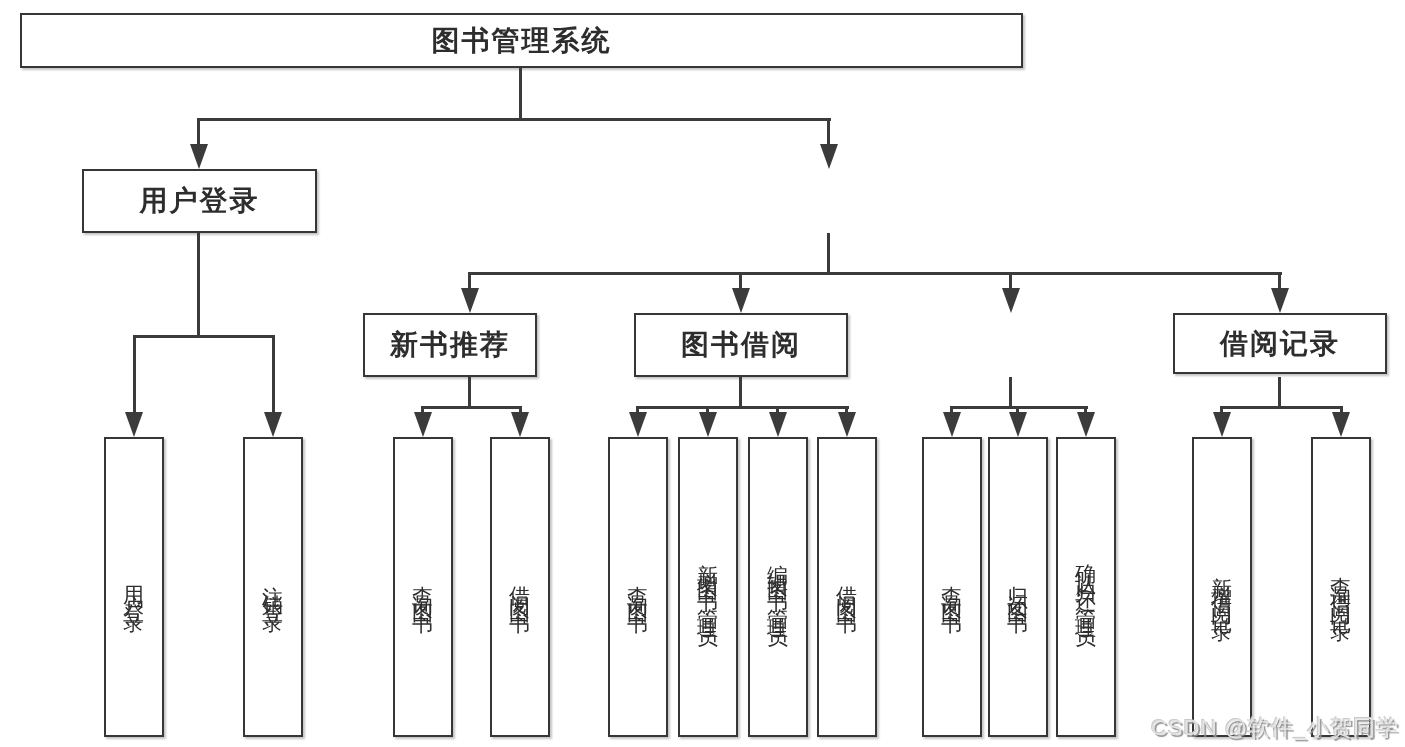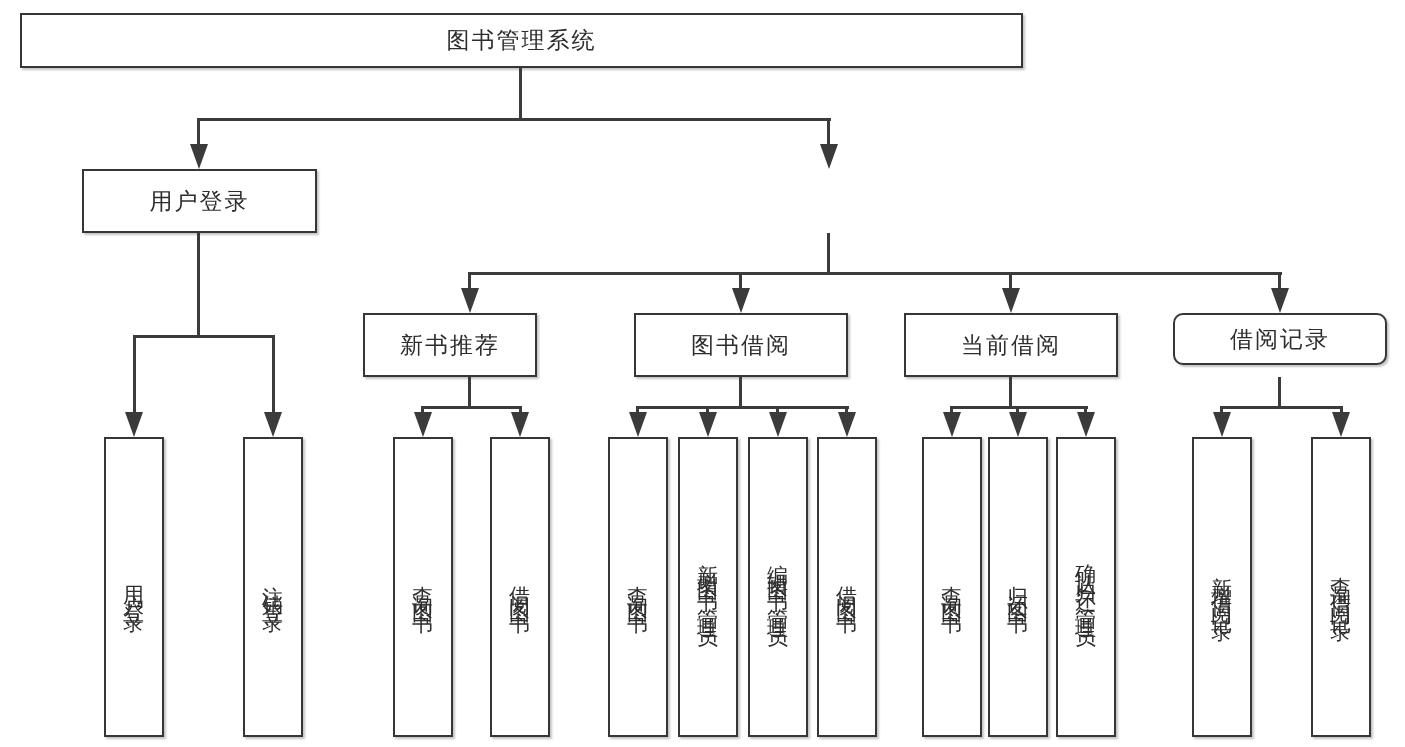--- a/index.html
+++ b/index.html
@@ -3,21 +3,21 @@
 <meta charset="utf-8">
 <style>
   html,body{margin:0;padding:0;background:#fff;}
   .canvas{position:relative;width:1405px;height:747px;background:var(--background,#ffffff);
           font-family:"Liberation Sans",sans-serif;overflow:hidden;}
   .node{position:absolute;background:var(--box-fill,#ffffff);
         border:2px solid var(--box-border,#363636);
         box-shadow:2px 2px 2px rgba(125,125,125,.45);
         display:flex;align-items:center;justify-content:center;
         color:var(--text,#2d2d2d);box-sizing:border-box;}
-  .node.h{font-size:23px;letter-spacing:2px;font-weight:400;}
+  .node.h{font-size:28px;letter-spacing:2px;font-weight:700;}
   .node.v{font-size:21px;}
   .vt{writing-mode:vertical-rl;text-orientation:mixed;letter-spacing:9px;line-height:1;}
   .hl{position:absolute;height:3px;background:var(--line,#3b3b3b);}
   .vl{position:absolute;width:3px;background:var(--line,#3b3b3b);}
   .ar{position:absolute;width:0;height:0;border-left:9px solid transparent;
       border-right:9px solid transparent;border-top:25px solid var(--line,#3b3b3b);}
   .watermark{position:absolute;right:6px;bottom:4px;font-size:22px;
              color:var(--watermark,#e3e3e3);letter-spacing:1px;
              text-shadow:2px 2px 1px #909090, -1px -1px 0 #c9c9c9;}
 </style>
@@ -58,24 +58,21 @@
   <div class="ar" style="left:1002px;top:288px;"></div>
   <div class="vl" style="left:1278px;top:272px;height:18px;"></div>
   <div class="ar" style="left:1271px;top:288px;"></div>
 
   <div class="node h" style="left:363px;top:313px;width:174px;height:64px;">
     <span>新书推荐</span>
   </div>
   <div class="node h" style="left:634px;top:313px;width:214px;height:64px;">
     <span>图书借阅</span>
   </div>
-  <div class="node h" style="left:904px;top:313px;width:214px;height:64px;">
-    <span>当前借阅</span>
-  </div>
-  <div class="node h" style="left:1173px;top:313px;width:214px;height:52px;border-radius:10px;">
+  <div class="node h" style="left:1173px;top:313px;width:214px;height:61px;">
     <span>借阅记录</span>
   </div>
 
   <div class="vl" style="left:468px;top:377px;height:31px;"></div>
   <div class="hl" style="left:421px;top:406px;width:101px;"></div>
   <div class="vl" style="left:421px;top:406px;height:9px;"></div>
   <div class="ar" style="left:414px;top:412px;"></div>
   <div class="vl" style="left:519px;top:406px;height:9px;"></div>
   <div class="ar" style="left:511px;top:412px;"></div>
 
@@ -143,14 +140,15 @@
     <span class="vt">确认归还（管理员）</span>
   </div>
 
   <div class="node v" style="left:1192px;top:437px;width:60px;height:300px;">
     <span class="vt">新增借阅记录</span>
   </div>
   <div class="node v" style="left:1311px;top:437px;width:60px;height:300px;">
     <span class="vt">查询借阅记录</span>
   </div>
 
+  <div class="watermark">CSDN @软件_小贺同学</div>
 
 </div>
 
 </body></html>

